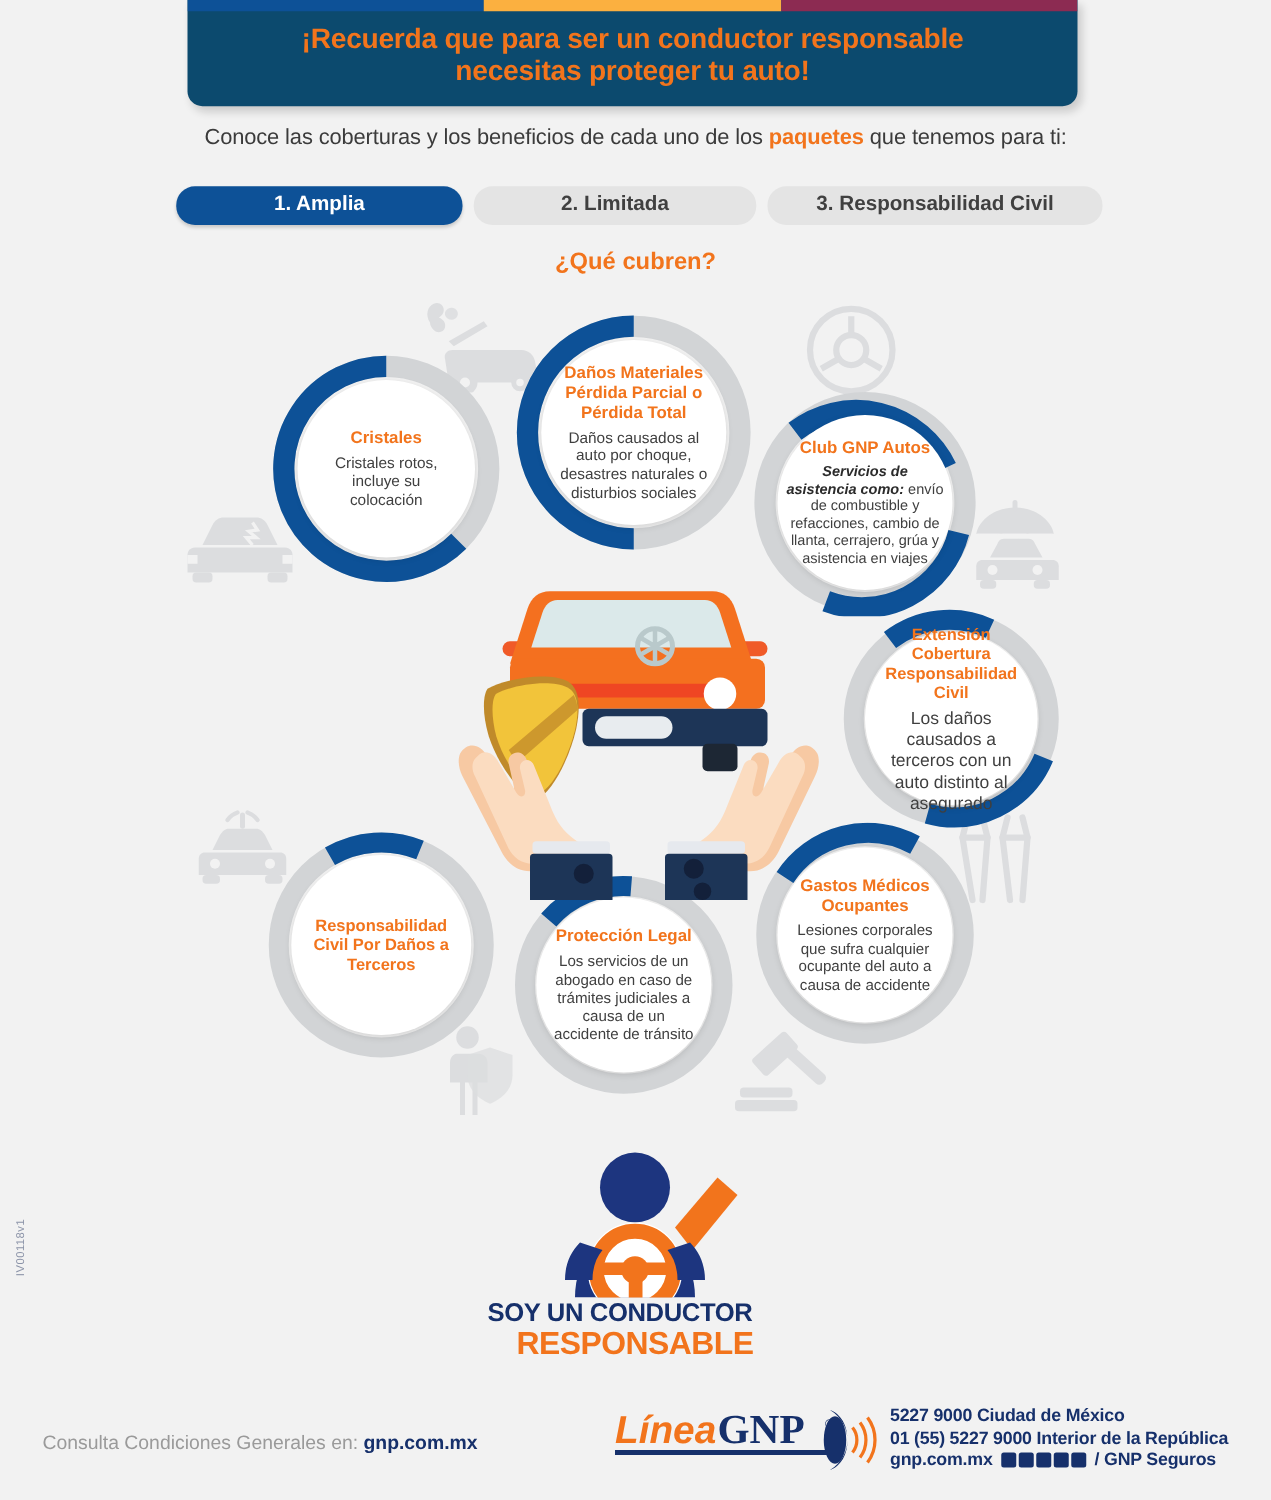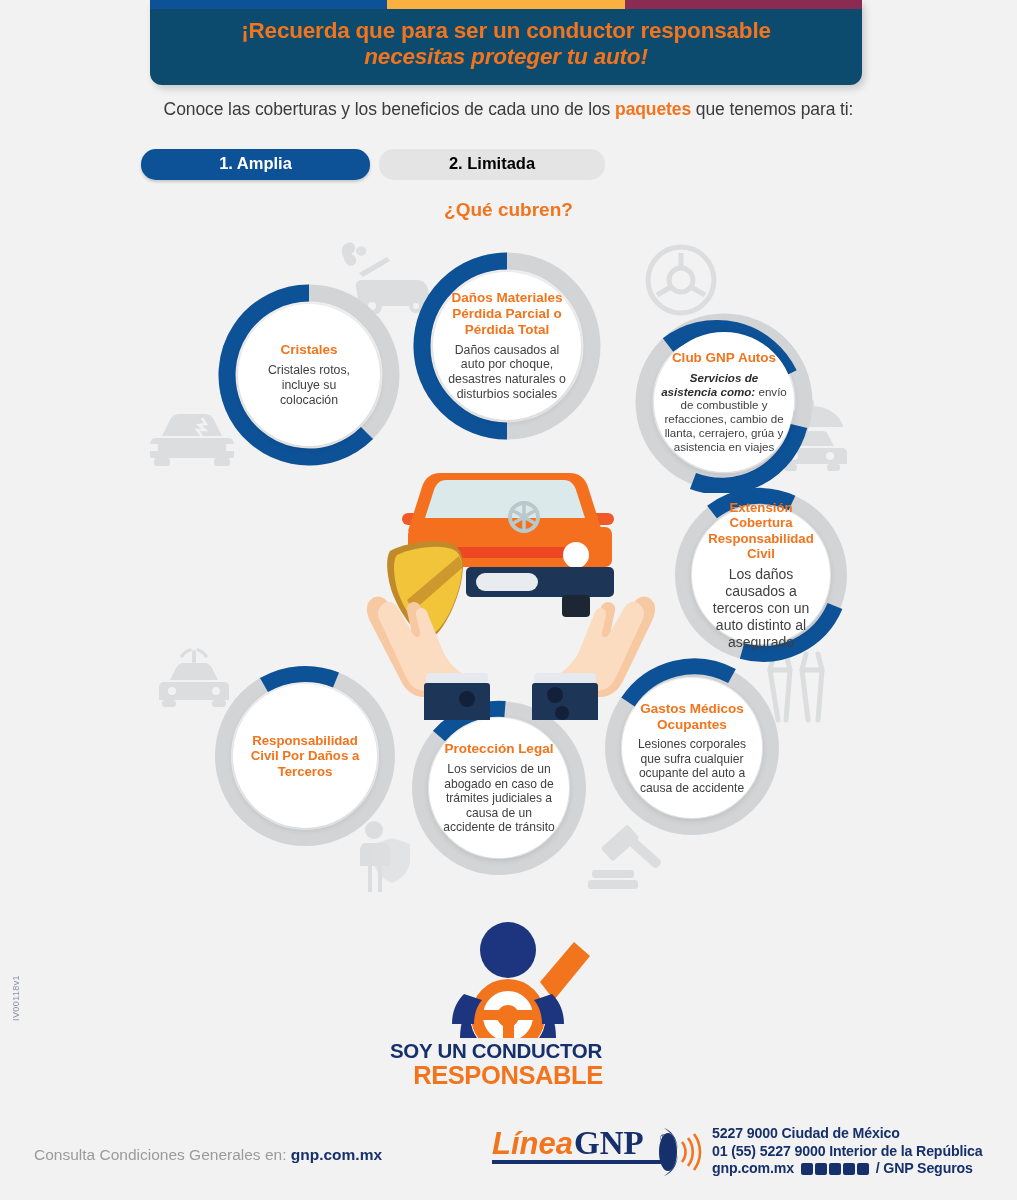--- a/index.html
+++ b/index.html
@@ -19,39 +19,39 @@
     box-shadow:3px 4px 7px rgba(0,0,0,.16);
     overflow:hidden;
   }
   .color-bar{display:flex;height:9px;width:100%;}
   .color-bar span{flex:1 1 0;height:100%;display:block;}
   .header-title{
     text-align:center;color:#f2741c;font-weight:bold;
     font-size:22.5px;line-height:26px;letter-spacing:-.2px;
     padding:9px 26px 0 26px;
   }
-  .header-title .l2{display:block;font-style:italic;}
+  .header-title .l2{display:block;}
 
   
   .intro{
     position:absolute;top:99px;left:0;width:1017px;text-align:center;
     font-size:17.5px;color:#3b3b3b;letter-spacing:-.1px;
   }
   .intro b{color:#f2741c;}
 
   
   .tabs{position:absolute;top:149px;left:141px;display:flex;gap:9px;}
   .tab{
     height:31px;line-height:29px;border-radius:15px;
     font-size:16.5px;font-weight:bold;text-align:center;
     padding:0 18px;white-space:nowrap;
   }
   .tab.active{background:#0d5197;color:#fff;min-width:193px;
     box-shadow:0 2px 3px rgba(0,0,0,.18);}
-  .tab.inactive{background:#e4e4e4;color:#000000;}
+  .tab.inactive{background:#e4e4e4;color:#404040;}
   .tab.t2{min-width:190px;}
   .tab.t3{min-width:232px;}
 
   
   .section-q{
     position:absolute;top:199px;left:0;width:1017px;text-align:center;
     color:#f2741c;font-weight:bold;font-size:19px;
   }
 
   
@@ -115,20 +115,21 @@
     </div>
   </div>
 
   <div class="intro">
     <span>Conoce las coberturas y los beneficios de cada uno de los </span><b>paquetes</b><span> que tenemos para ti:</span>
   </div>
 
   <div class="tabs">
     <div class="tab active">1. Amplia</div>
     <div class="tab inactive t2">2. Limitada</div>
+    <div class="tab inactive t3">3. Responsabilidad Civil</div>
   </div>
 
   <div class="section-q">¿Qué cubren?</div>
 
   <div class="wm" style="left:326px;top:228px">
     <svg width="104" height="86" viewBox="0 0 104 86">
         <g fill="#dcdddf">
       <path d="M18 30c-4-6-2-13 3-15 4-2 8 1 8 5 0 3-2 5-4 6 3 1 6 4 5 8-1 4-6 5-9 2-2-2-3-4-3-6z"></path>
       <path d="M30 22c1-3 5-5 8-3 3 2 3 6 0 8-3 2-7 0-8-3z" opacity=".85"></path>
       <path d="M33 45l28-16 3 4-27 16z"></path>
@@ -252,21 +253,21 @@
     <div class="disc" style="left:22px;top:22px;width:148px;height:148px;padding:0 10px">
       <div class="b-title" style="font-size:13.5px">
         <div>Daños Materiales</div>
         <div>Pérdida Parcial o</div>
         <div>Pérdida Total</div>
       </div>
       <div class="b-body" style="font-size:12.3px">Daños causados al auto por choque, desastres naturales o disturbios sociales</div>
     </div>
   </div>
 
-  <div class="bubble" style="left:633px;top:311px;width:182px;height:182px">
+  <div class="bubble" style="left:601px;top:311px;width:182px;height:182px">
     <svg class="ring" viewBox="0 0 182 182">
       <circle cx="91" cy="91" r="80" fill="none" stroke="#d2d4d6" stroke-width="17"></circle>
       <path d="M35 34 A80 80 0 0 1 156 63" fill="none" stroke="#0d5197" stroke-width="17"></path>
       <path d="M166 115 A80 80 0 0 1 60 170" fill="none" stroke="#0d5197" stroke-width="17"></path>
     </svg>
     <div class="disc" style="left:21px;top:21px;width:140px;height:140px;padding:0 7px">
       <div class="b-title" style="font-size:13.5px">Club GNP Autos</div>
       <div class="b-body" style="font-size:11.6px"><b>Servicios de asistencia como:</b><span> envío de combustible y refacciones, cambio de llanta, cerrajero, grúa y asistencia en viajes</span></div>
     </div>
   </div>

